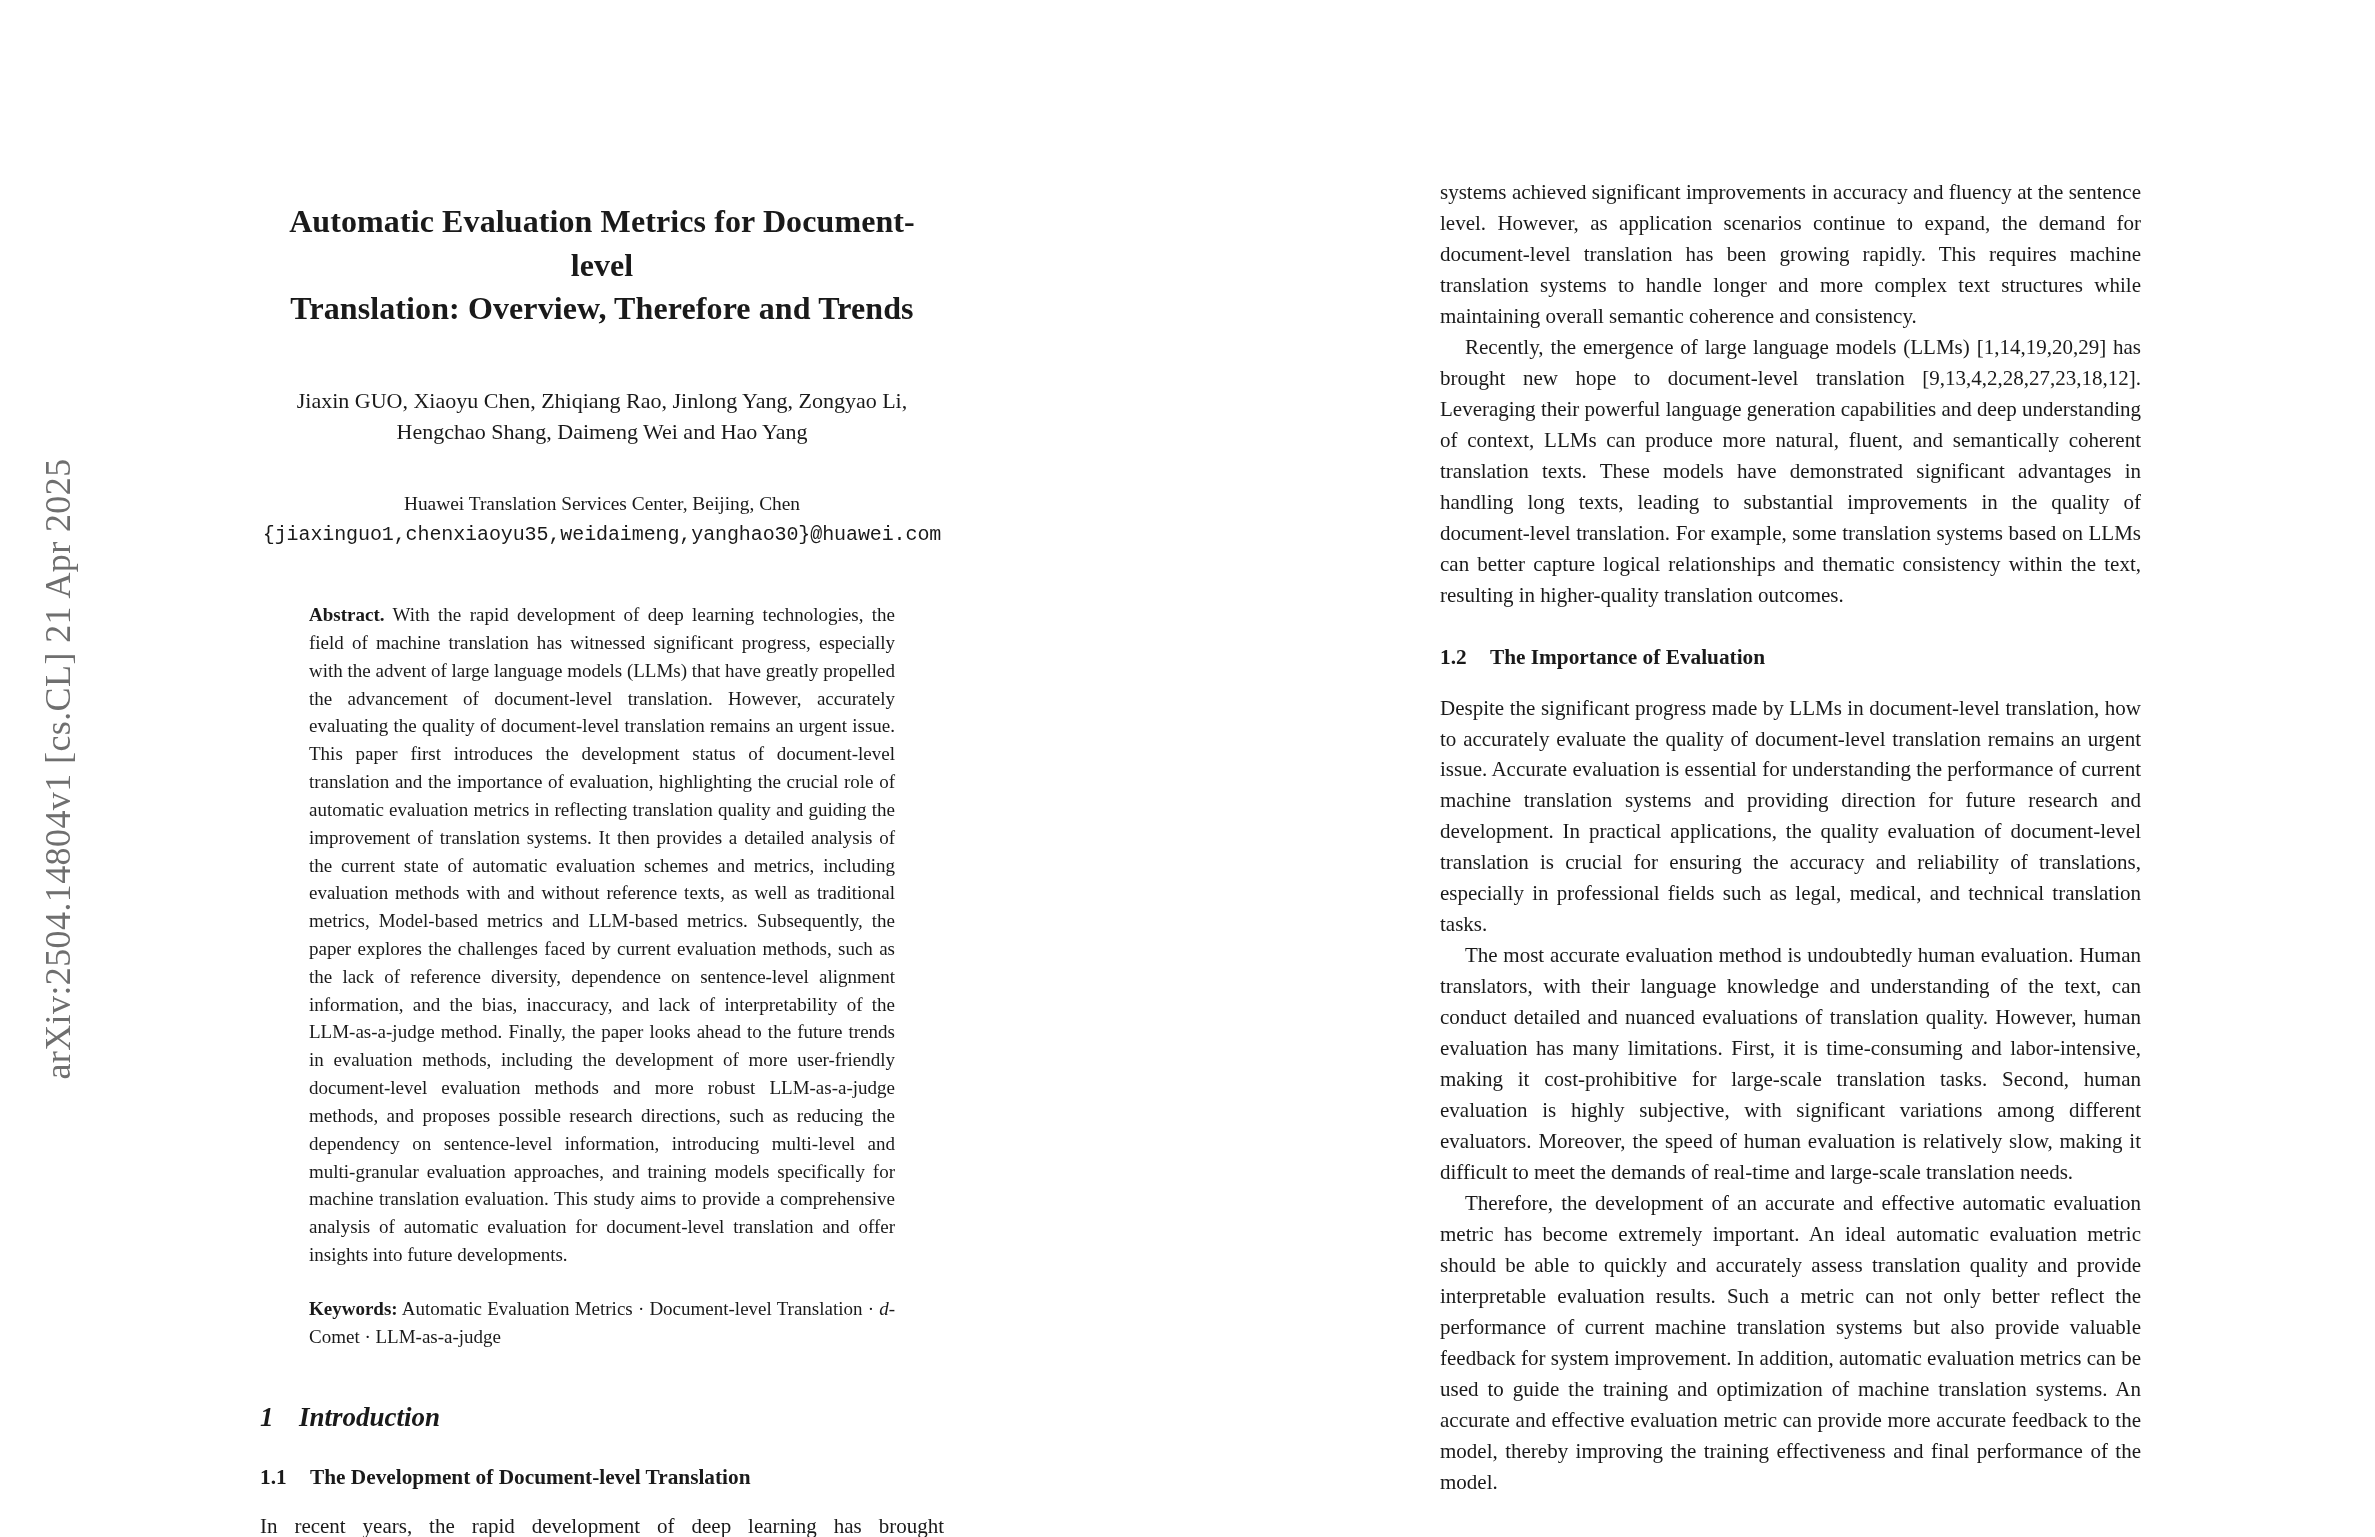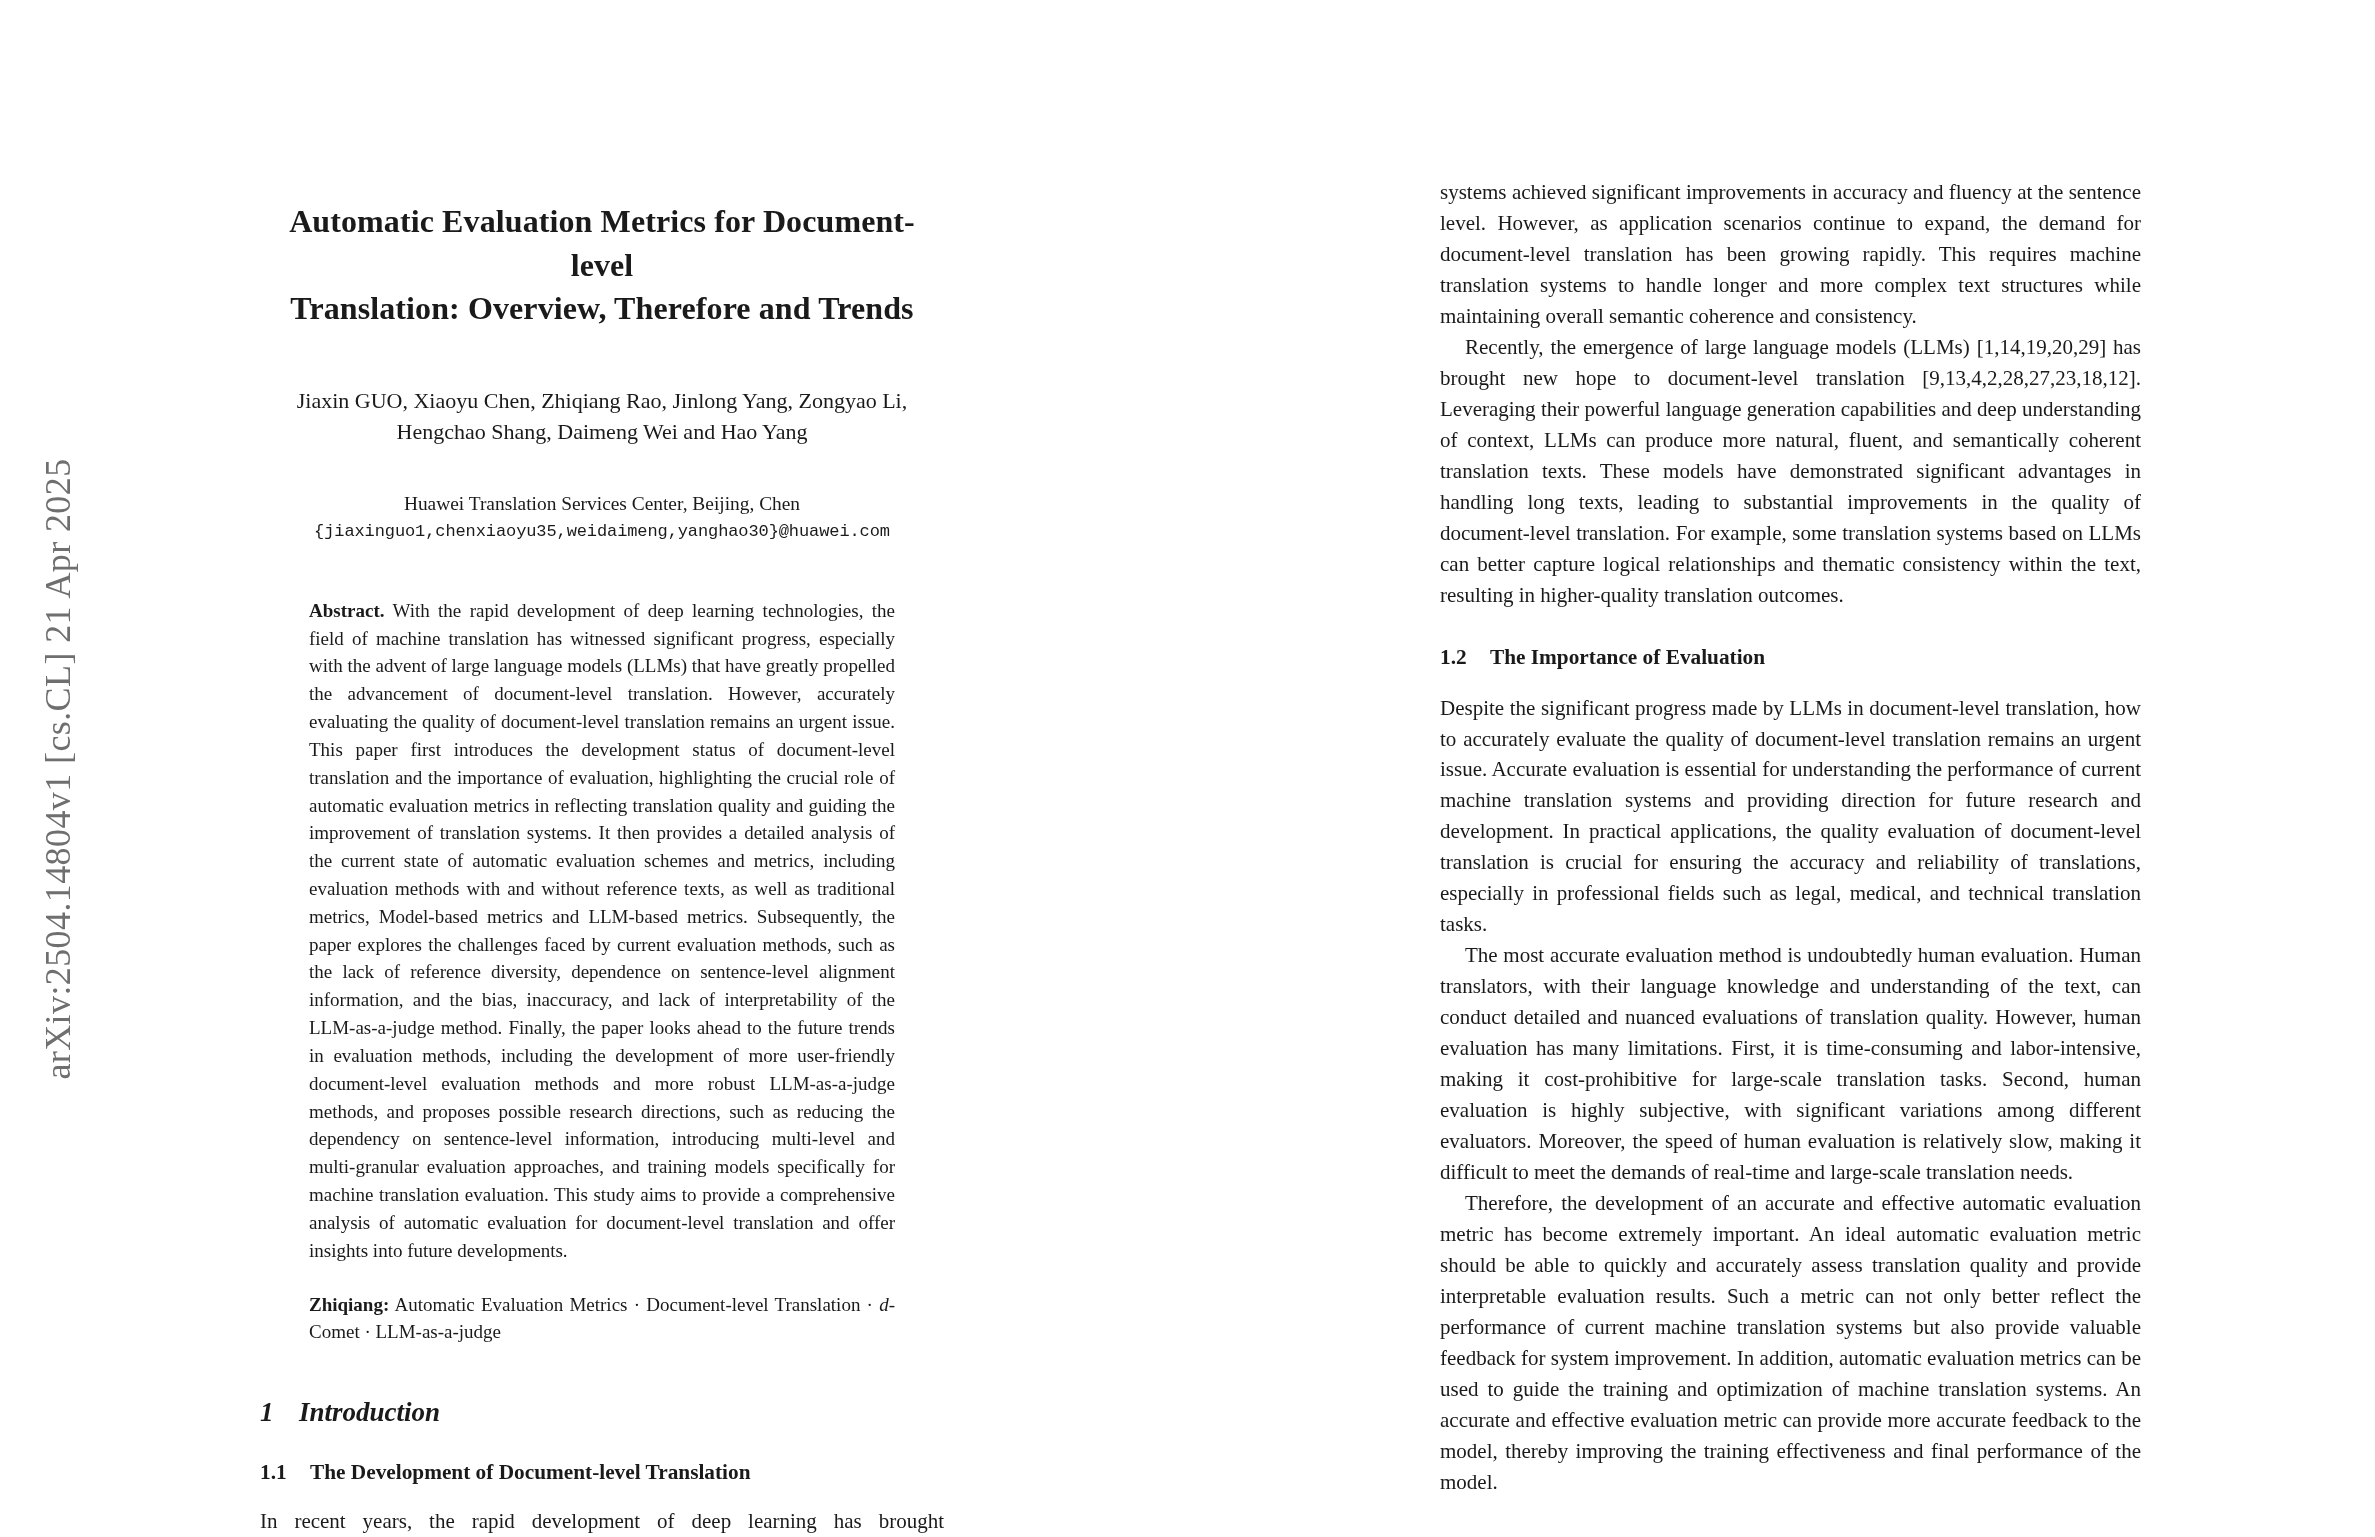--- a/index.html
+++ b/index.html
@@ -74,21 +74,21 @@
   #affiliation-block {
     margin-top: 43px;
     text-align: center;
   }
   #affiliation-org {
     font-size: 19.4px;
     line-height: 1.4;
   }
   #affiliation-email {
     font-family: "Liberation Mono", "DejaVu Sans Mono", monospace;
-    font-size: 17px;
+    font-size: 20px;
     line-height: 1.45;
     margin-top: 2.9px;
     letter-spacing: -0.1px;
   }
 
   
   #abstract-block {
     margin-top: 52px;
     padding: 0 49px;
     font-size: 19px;
@@ -180,21 +180,21 @@
     <div id="affiliation-org">Huawei Translation Services Center, Beijing, Chen</div>
     <div id="affiliation-email">{jiaxinguo1,chenxiaoyu35,weidaimeng,yanghao30}@huawei.com</div>
   </div>
 
   <div id="abstract-block">
     <span class="abstract-label">Abstract.</span>
     <span>With the rapid development of deep learning technologies, the field of machine translation has witnessed significant progress, especially with the advent of large language models (LLMs) that have greatly propelled the advancement of document-level translation. However, accurately evaluating the quality of document-level translation remains an urgent issue. This paper first introduces the development status of document-level translation and the importance of evaluation, highlighting the crucial role of automatic evaluation metrics in reflecting translation quality and guiding the improvement of translation systems. It then provides a detailed analysis of the current state of automatic evaluation schemes and metrics, including evaluation methods with and without reference texts, as well as traditional metrics, Model-based metrics and LLM-based metrics. Subsequently, the paper explores the challenges faced by current evaluation methods, such as the lack of reference diversity, dependence on sentence-level alignment information, and the bias, inaccuracy, and lack of interpretability of the LLM-as-a-judge method. Finally, the paper looks ahead to the future trends in evaluation methods, including the development of more user-friendly document-level evaluation methods and more robust LLM-as-a-judge methods, and proposes possible research directions, such as reducing the dependency on sentence-level information, introducing multi-level and multi-granular evaluation approaches, and training models specifically for machine translation evaluation. This study aims to provide a comprehensive analysis of automatic evaluation for document-level translation and offer insights into future developments.</span>
   </div>
 
   <div id="keywords-block">
-    <span class="keywords-label">Zhiqiang:</span>
+    <span class="keywords-label">Keywords:</span>
     <span>Automatic Evaluation Metrics · Document-level Translation · </span><span class="kw-italic">d</span><span>-Comet · LLM-as-a-judge</span>
   </div>
 
   <h1 class="section-heading"><span class="heading-num">1</span><span>Introduction</span></h1>
 
   <h2 class="subsection-heading"><span class="heading-num">1.1</span><span>The Development of Document-level Translation</span></h2>
 
   <p class="body-paragraph first-para">In recent years, the rapid development of deep learning has brought unprecedented breakthroughs to the field of machine translation [21,17,26,6,5,24,8,30]. Early research mainly focused on improving the quality of sentence-level translation. By optimizing algorithms and model architectures, machine translation</p>
 
 </div>

